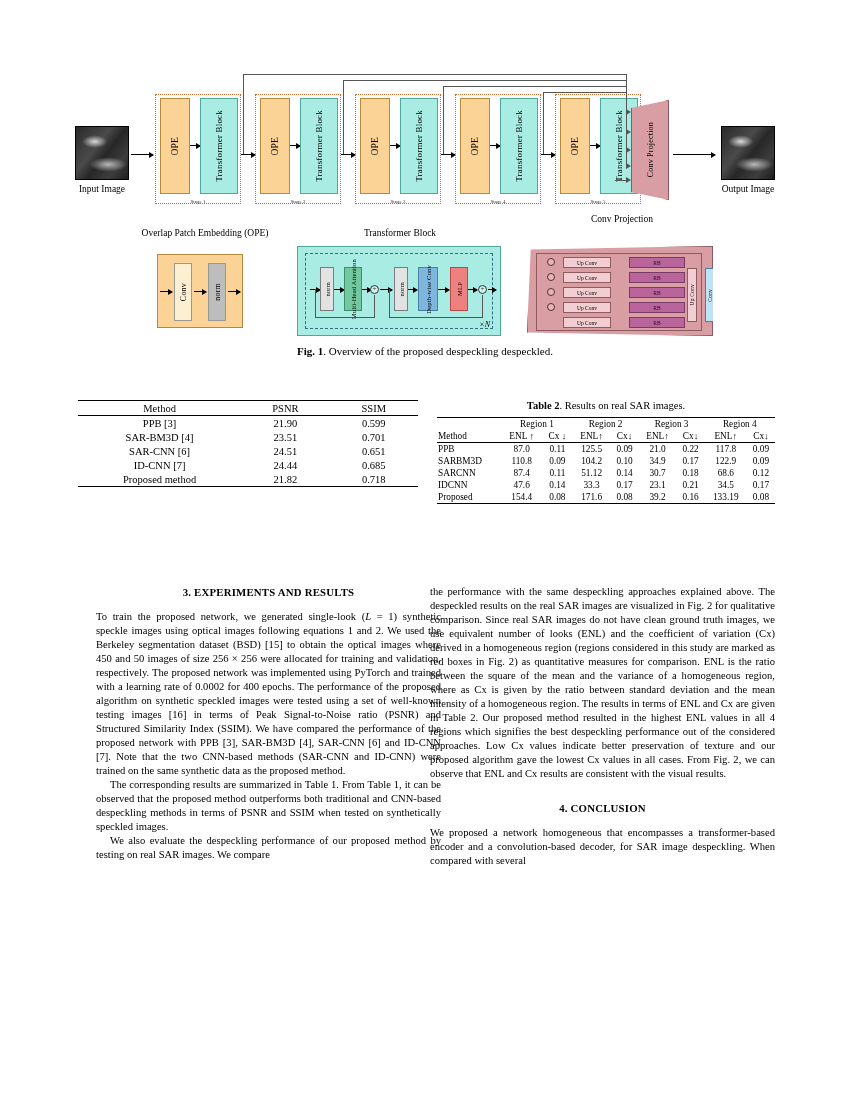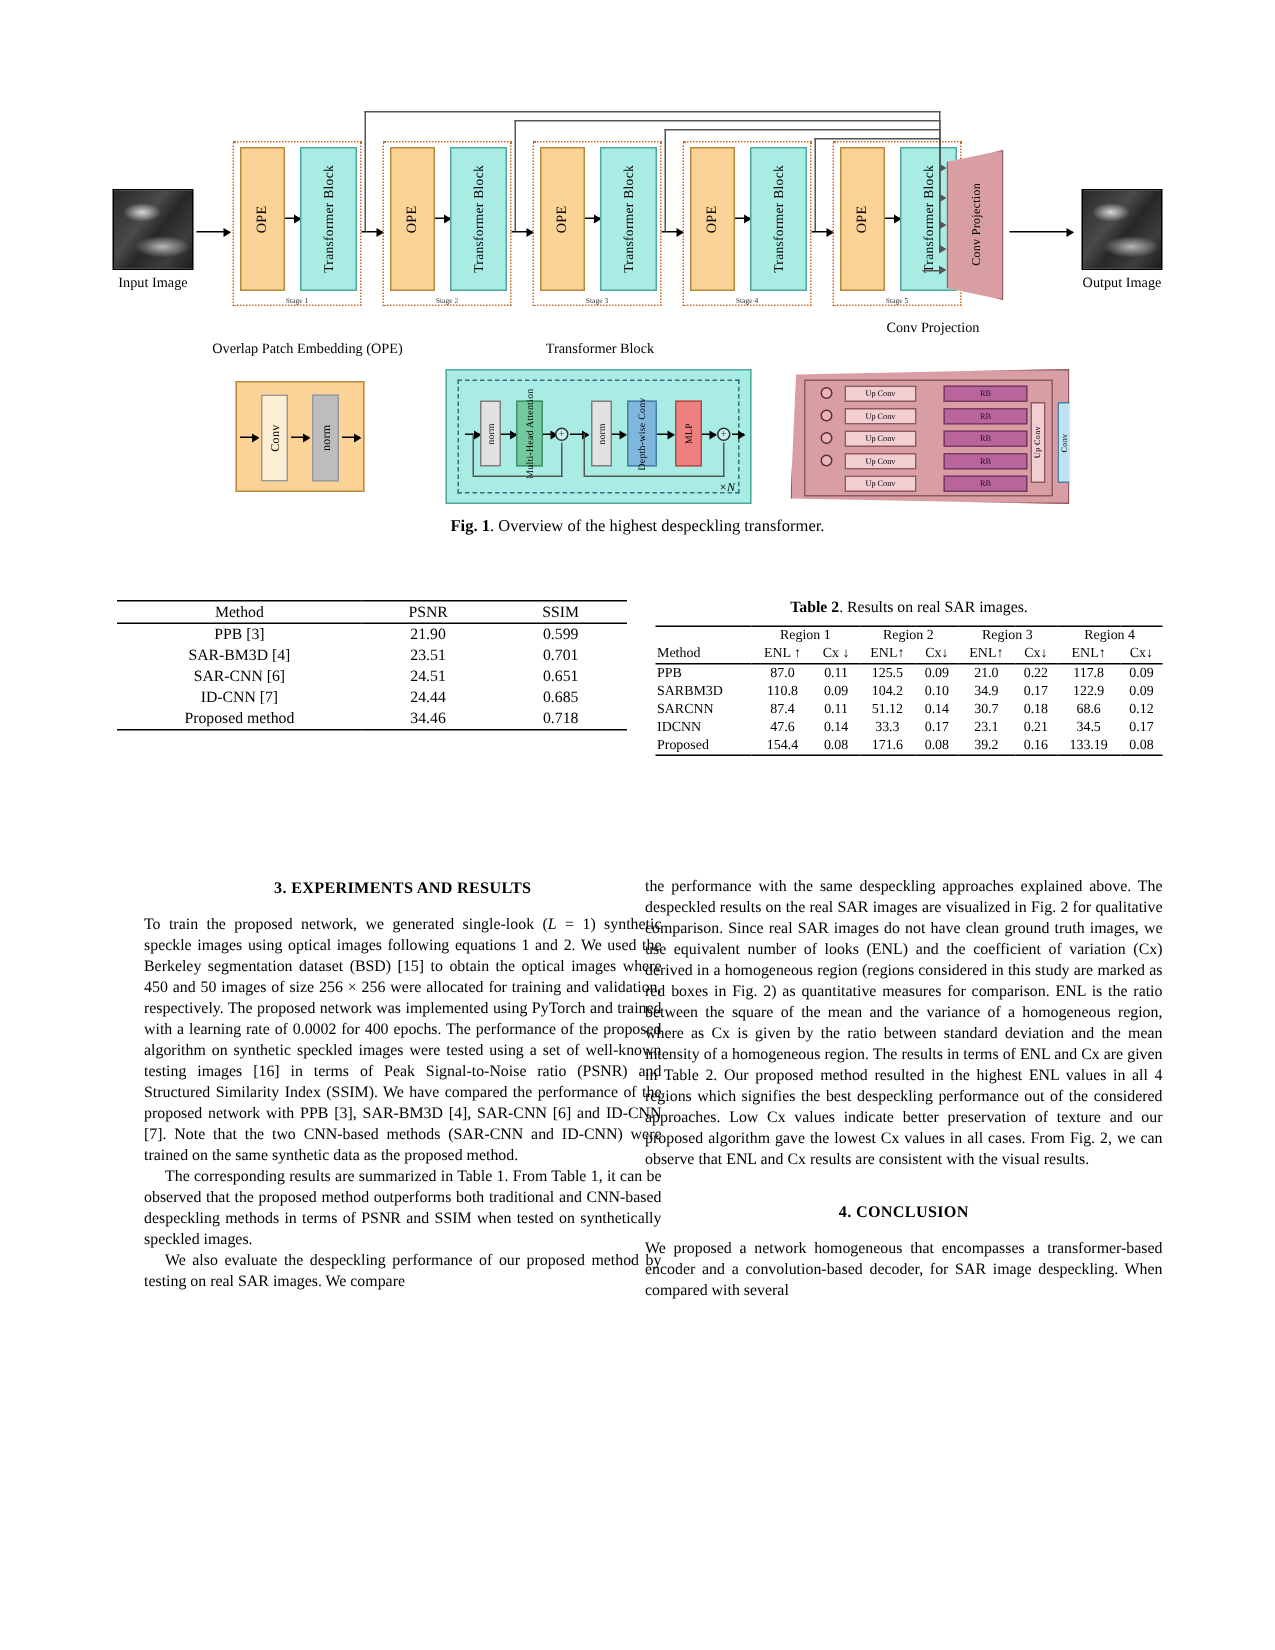--- a/index.html
+++ b/index.html
@@ -379,21 +379,21 @@
           <div class="cp-conv">
             <span class="vtext">Conv</span>
           </div>
         </div>
       </div>
 
     </div>
   </div>
 
   <div class="fig-caption">
-    <b>Fig. 1</b><span>. Overview of the highest despeckling transformer.</span>
+    <b>Fig. 1</b><span>. Overview of the proposed despeckling despeckled.</span>
   </div>
 
   <div class="t1-wrap">
     <table class="paper t1">
       <tbody>
           <tr class="rule-top">
         <th class="c" style="width:48%">Method</th>
         <th class="c" style="width:26%">PSNR</th>
         <th class="c" style="width:26%">SSIM</th>
       </tr>
@@ -412,21 +412,21 @@
         <td class="c">24.51</td>
         <td class="c">0.651</td>
       </tr>
       <tr>
         <td class="c">ID-CNN [7]</td>
         <td class="c">24.44</td>
         <td class="c">0.685</td>
       </tr>
       <tr class="rule-bot">
         <td class="c">Proposed method</td>
-        <td class="c bold">34.46</td>
+        <td class="c bold">21.82</td>
         <td class="c bold">0.718</td>
       </tr>
     </tbody>
       </table>
   </div>
 
   <div class="t2-wrap">
     <div class="tbl-caption">
       <b>Table 2</b><span>. Results on real SAR images.</span>
     </div>

